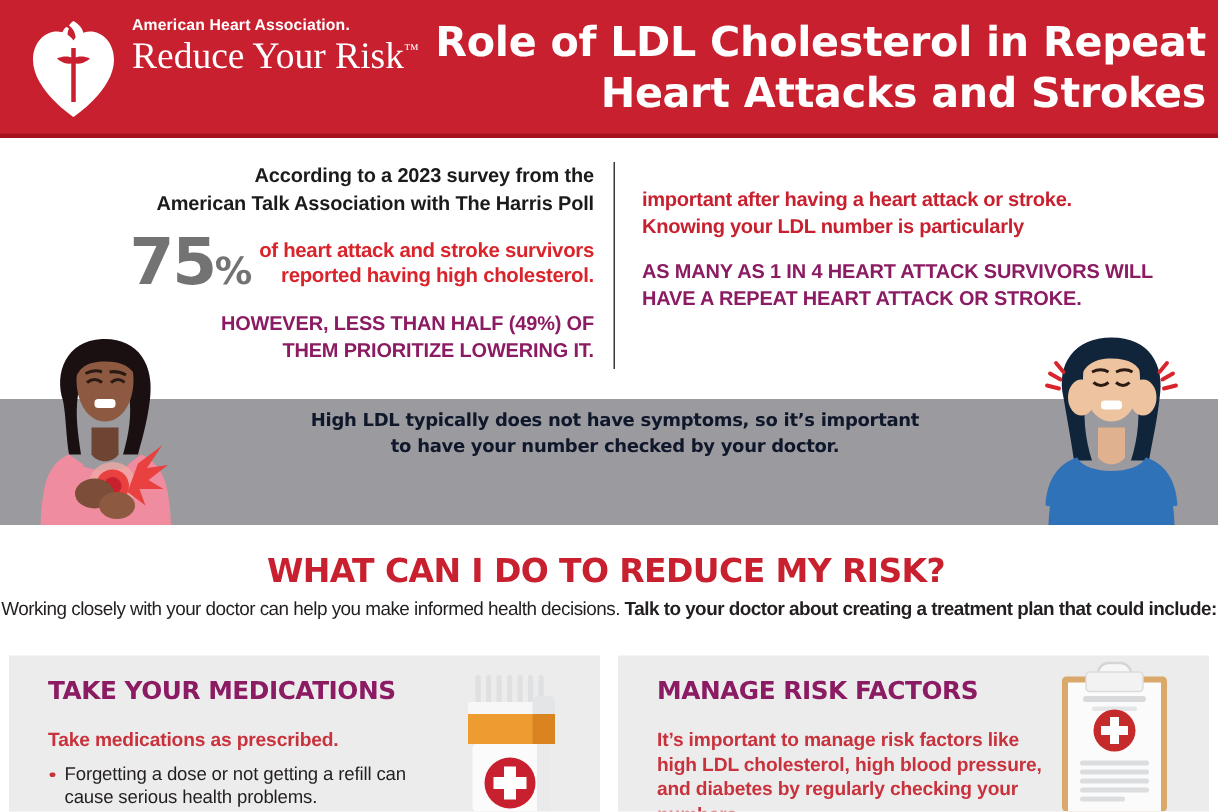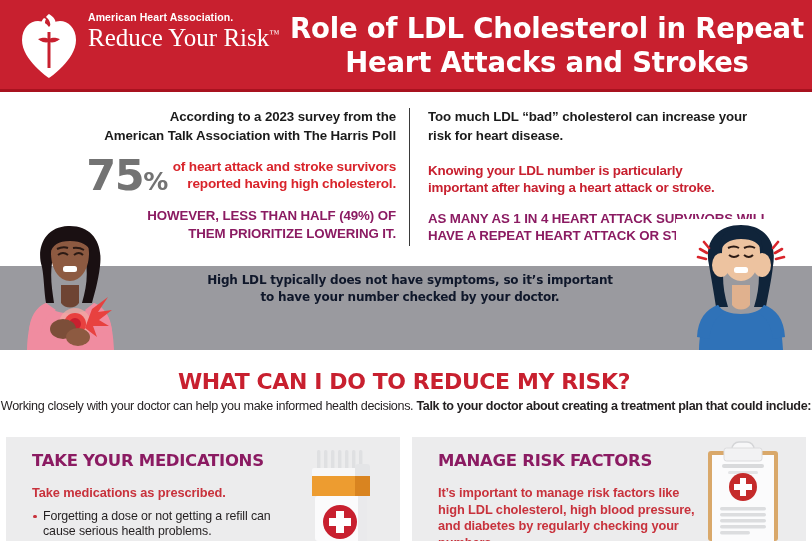--- a/index.html
+++ b/index.html
@@ -49,21 +49,21 @@
   .logo-line2 {
     font-size: 25px;
     font-weight: 300;
     line-height: 1.12;
     white-space: nowrap;
     font-family: Liberation Serif, serif;
   }
   .logo-line2 .tm { font-size: 10px; vertical-align: super; }
   .header-title {
     flex: 1;
-    text-align: center;
+    text-align: right;
     color: #ffffff;
     font-size: 27.5px;
     font-weight: bold;
     line-height: 1.22;
     letter-spacing: -0.2px;
     padding-right: 8px;
     font-family: "DejaVu Sans", sans-serif;
   }
 
   
@@ -307,27 +307,23 @@
         <div>reported having high cholesterol.</div>
       </div>
     </div>
     <div class="purple-caps">
       <div>HOWEVER, LESS THAN HALF (49%) OF</div>
       <div>THEM PRIORITIZE LOWERING IT.</div>
     </div>
   </div>
 
   <div class="col-right">
-    <div class="lead-dark">
-      <div>Too much LDL “bad” cholesterol can increase your</div>
-      <div>risk for heart disease.</div>
-    </div>
     <div class="red-bold">
+      <div>important after having a heart attack or stroke.</div>
       <div>Knowing your LDL number is particularly</div>
-      <div>important after having a heart attack or stroke.</div>
     </div>
     <div class="purple-caps">
       <div>AS MANY AS 1 IN 4 HEART ATTACK SURVIVORS WILL</div>
       <div>HAVE A REPEAT HEART ATTACK OR STROKE.</div>
     </div>
   </div>
 </div>
 
 <div class="gray-band">
   <div class="gray-band-text">

